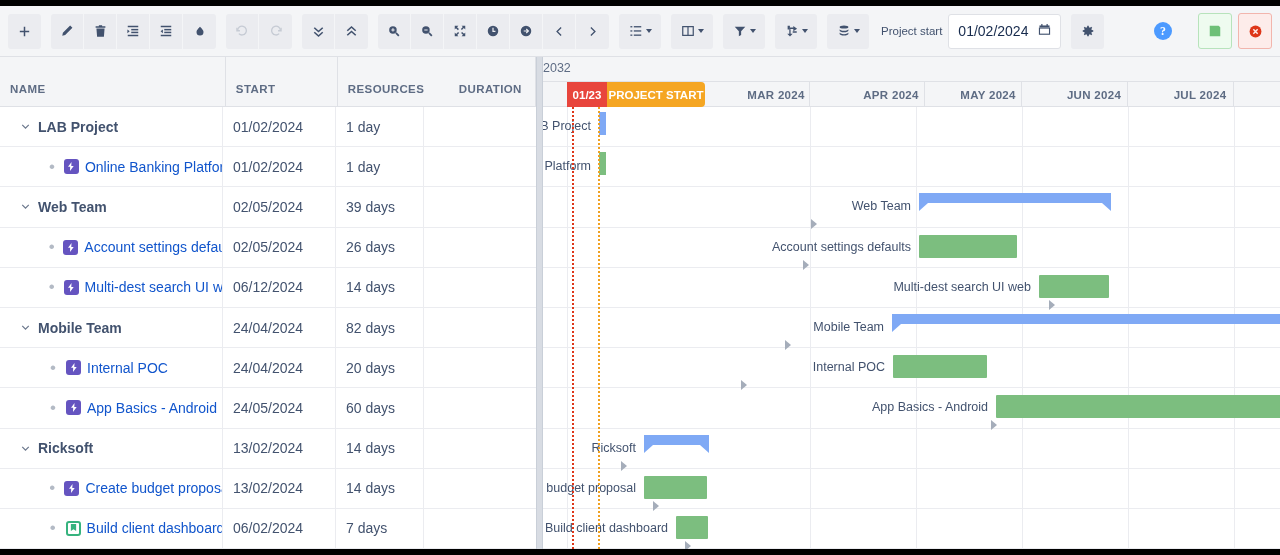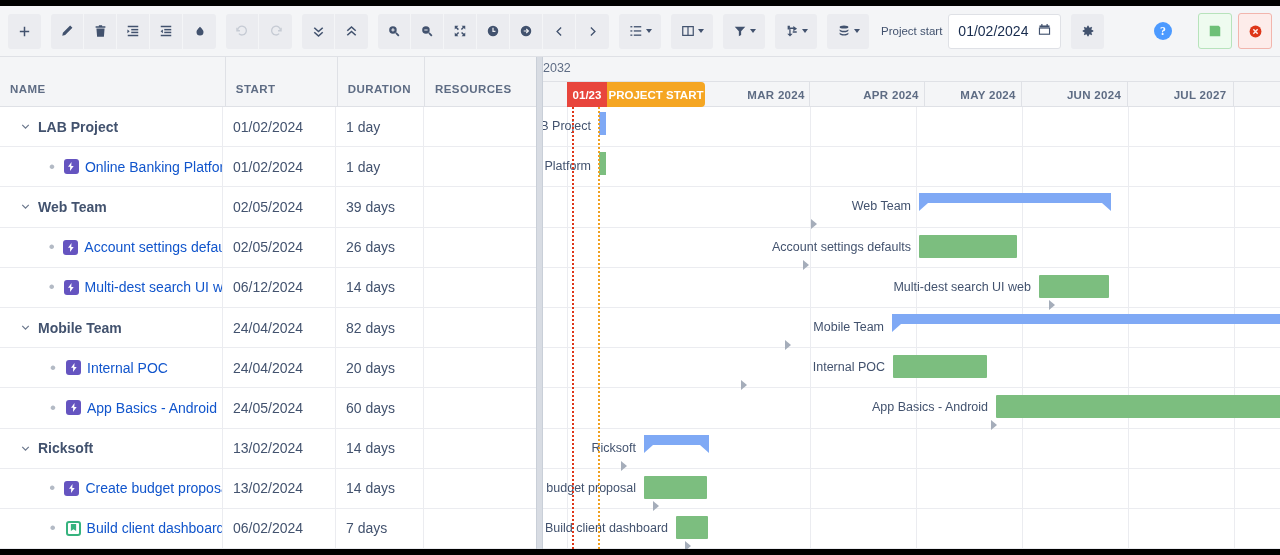--- a/index.html
+++ b/index.html
@@ -484,22 +484,22 @@
         </svg>
     </div>
   </div>
 
   <div class="main">
 
     <div class="grid">
       <div class="grid-head">
         <div class="gh-cell c-name">NAME</div>
         <div class="gh-cell c-start">START</div>
+        <div class="gh-cell c-res">RESOURCES</div>
         <div class="gh-cell c-dur">DURATION</div>
-        <div class="gh-cell c-res">RESOURCES</div>
       </div>
       <div id="grid-rows">
           <div class="grow">
             <div class="gcell n">
               <span class="twisty">
                 <svg width="13" height="13" viewBox="0 0 16 16" fill="none" stroke="currentColor" stroke-width="1.5">
                   <path d="M4 6l4 4 4-4"></path>
                 </svg>
               </span>
               <span class="summary-name">LAB Project</span>
@@ -668,21 +668,21 @@
       <div class="tl-head">
         <div class="tl-year">
           <span>2032</span>
         </div>
         <div class="tl-months" id="tl-months">
             <div class="mon" style="left: 0px; width: 24px;">024</div>
             <div class="mon" style="left: 161px; width: 106px;">MAR 2024</div>
             <div class="mon" style="left: 276px; width: 106px;">APR 2024</div>
             <div class="mon" style="left: 373px; width: 106px;">MAY 2024</div>
             <div class="mon" style="left: 479px; width: 106px;">JUN 2024</div>
-            <div class="mon" style="left: 585px; width: 106px;">JUL 2027</div>
+            <div class="mon" style="left: 585px; width: 106px;">JUL 2024</div>
             <div class="mon" style="left: 691px; width: 106px;">AUG</div>
           </div>
         <div id="tl-badges">
             <div class="tl-badge badge-red" style="left: 24px; width: 40px;">01/23</div>
             <div class="tl-badge badge-orange" style="left: 64px; width: 98px;">PROJECT START</div>
           </div>
       </div>
       <div class="tl-body" id="tl-body">
           <div class="col-line" style="left: 24px;"></div>
           <div class="col-line" style="left: 267px;"></div>

